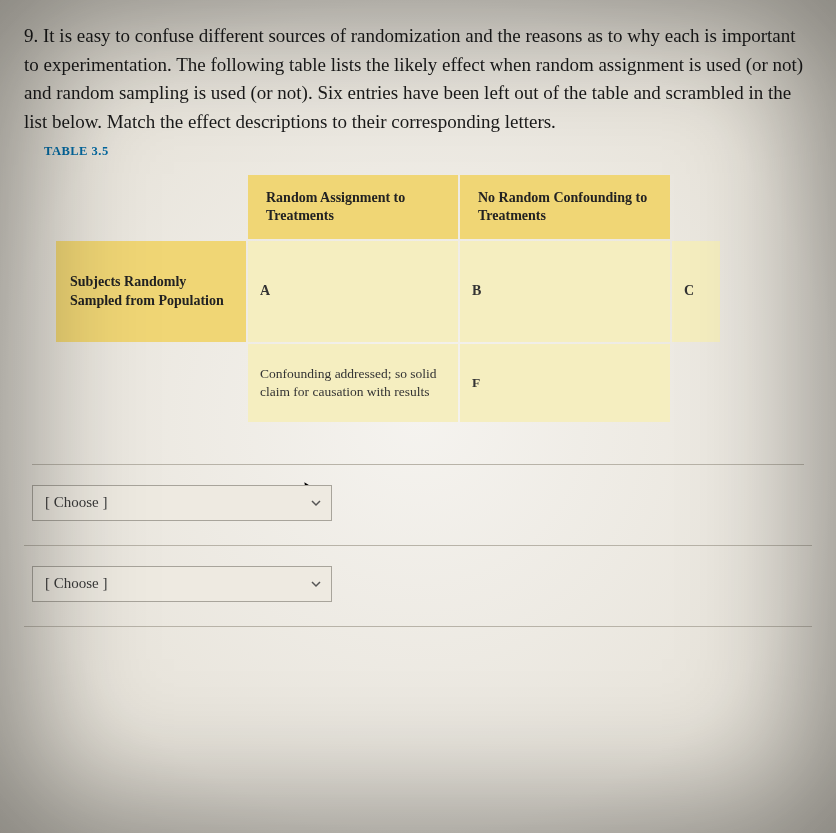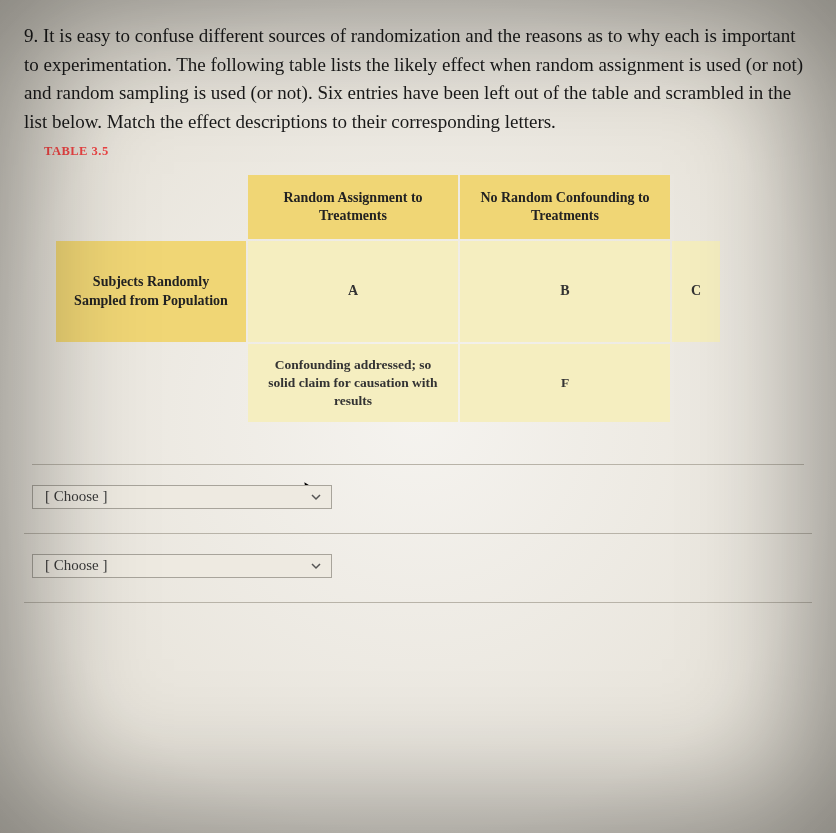--- a/index.html
+++ b/index.html
@@ -21,33 +21,33 @@
     }
     .question-text {
       font-size: 19px;
       line-height: 1.5;
       color: #1a1a1a;
       margin-bottom: 8px;
     }
     .table-label {
       font-size: 12.5px;
       font-weight: bold;
-      color: #ef4444;
+      color: #0369a1;
       letter-spacing: 0.5px;
       margin-bottom: 14px;
       margin-left: 20px;
     }
     .tbl {
       border-collapse: separate;
       border-spacing: 2px;
       margin-left: 30px;
       margin-bottom: 40px;
     }
     .tbl td, .tbl th {
-      text-align: center;
+      text-align: left;
       vertical-align: middle;
       font-size: 14px;
       line-height: 1.3;
     }
     .hdr {
       background: #f0d675;
       font-weight: bold;
       color: #222;
       padding: 14px 18px;
       min-height: 58px;
@@ -64,21 +64,21 @@
     .cell {
       background: #f5eec0;
       color: #333;
       padding: 10px 12px;
       width: 210px;
       height: 96px;
       font-weight: bold;
     }
     .cell.long { font-weight: normal; font-size: 13.5px; }
     .cell.narrow { width: 48px; }
-    .row3 .cell { height: 78px; font-weight: bold; font-size: 13.5px; }
+    .row3 .cell { height: 78px; font-weight: normal; font-size: 13.5px; }
     .row3 .cell.letter { font-weight: bold; }
     .empty { background: transparent; }
     .cursor {
       position: absolute;
       left: 305px;
       top: 480px;
       font-size: 16px;
       color: #000;
       pointer-events: none;
       transform: rotate(-10deg);
@@ -102,21 +102,21 @@
       max-width: 320px;
       line-height: 1.5;
     }
     .select-wrap {
       position: relative;
       width: 300px;
       margin-right: 60px;
     }
     .select-box {
       width: 100%;
-      height: 24px;
+      height: 36px;
       border: 1px solid #a8a49b;
       background: #eeeae1;
       color: #3a3a3a;
       font-size: 15px;
       padding: 0 30px 0 12px;
       display: flex;
       align-items: center;
       cursor: pointer;
       font-family: inherit;
     }

